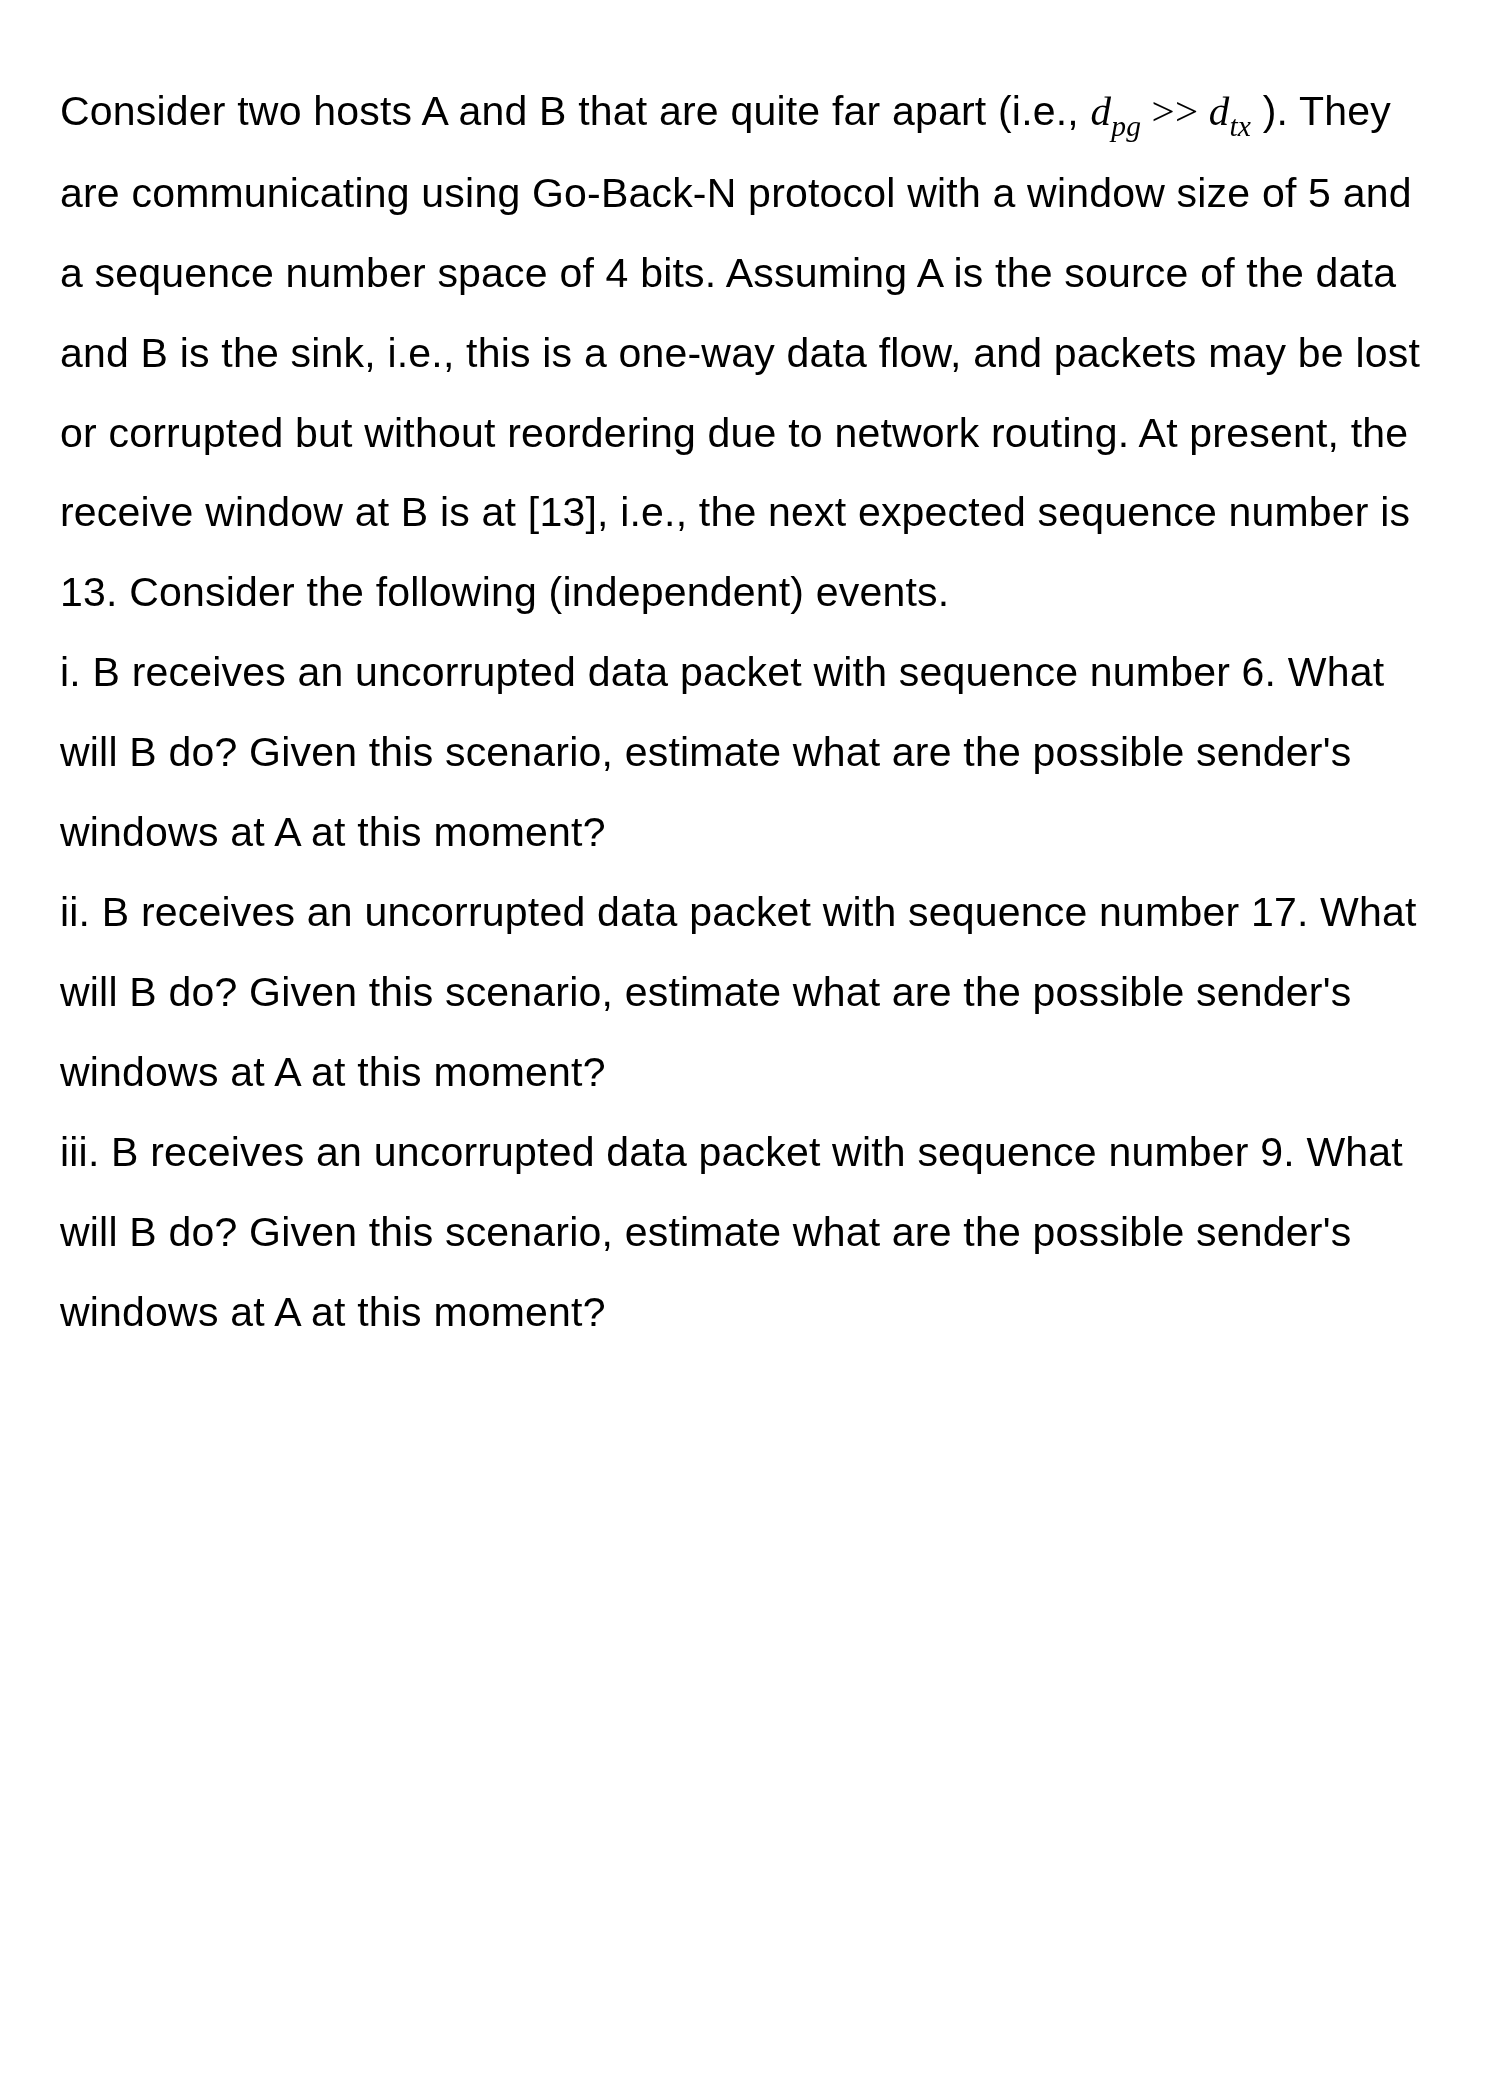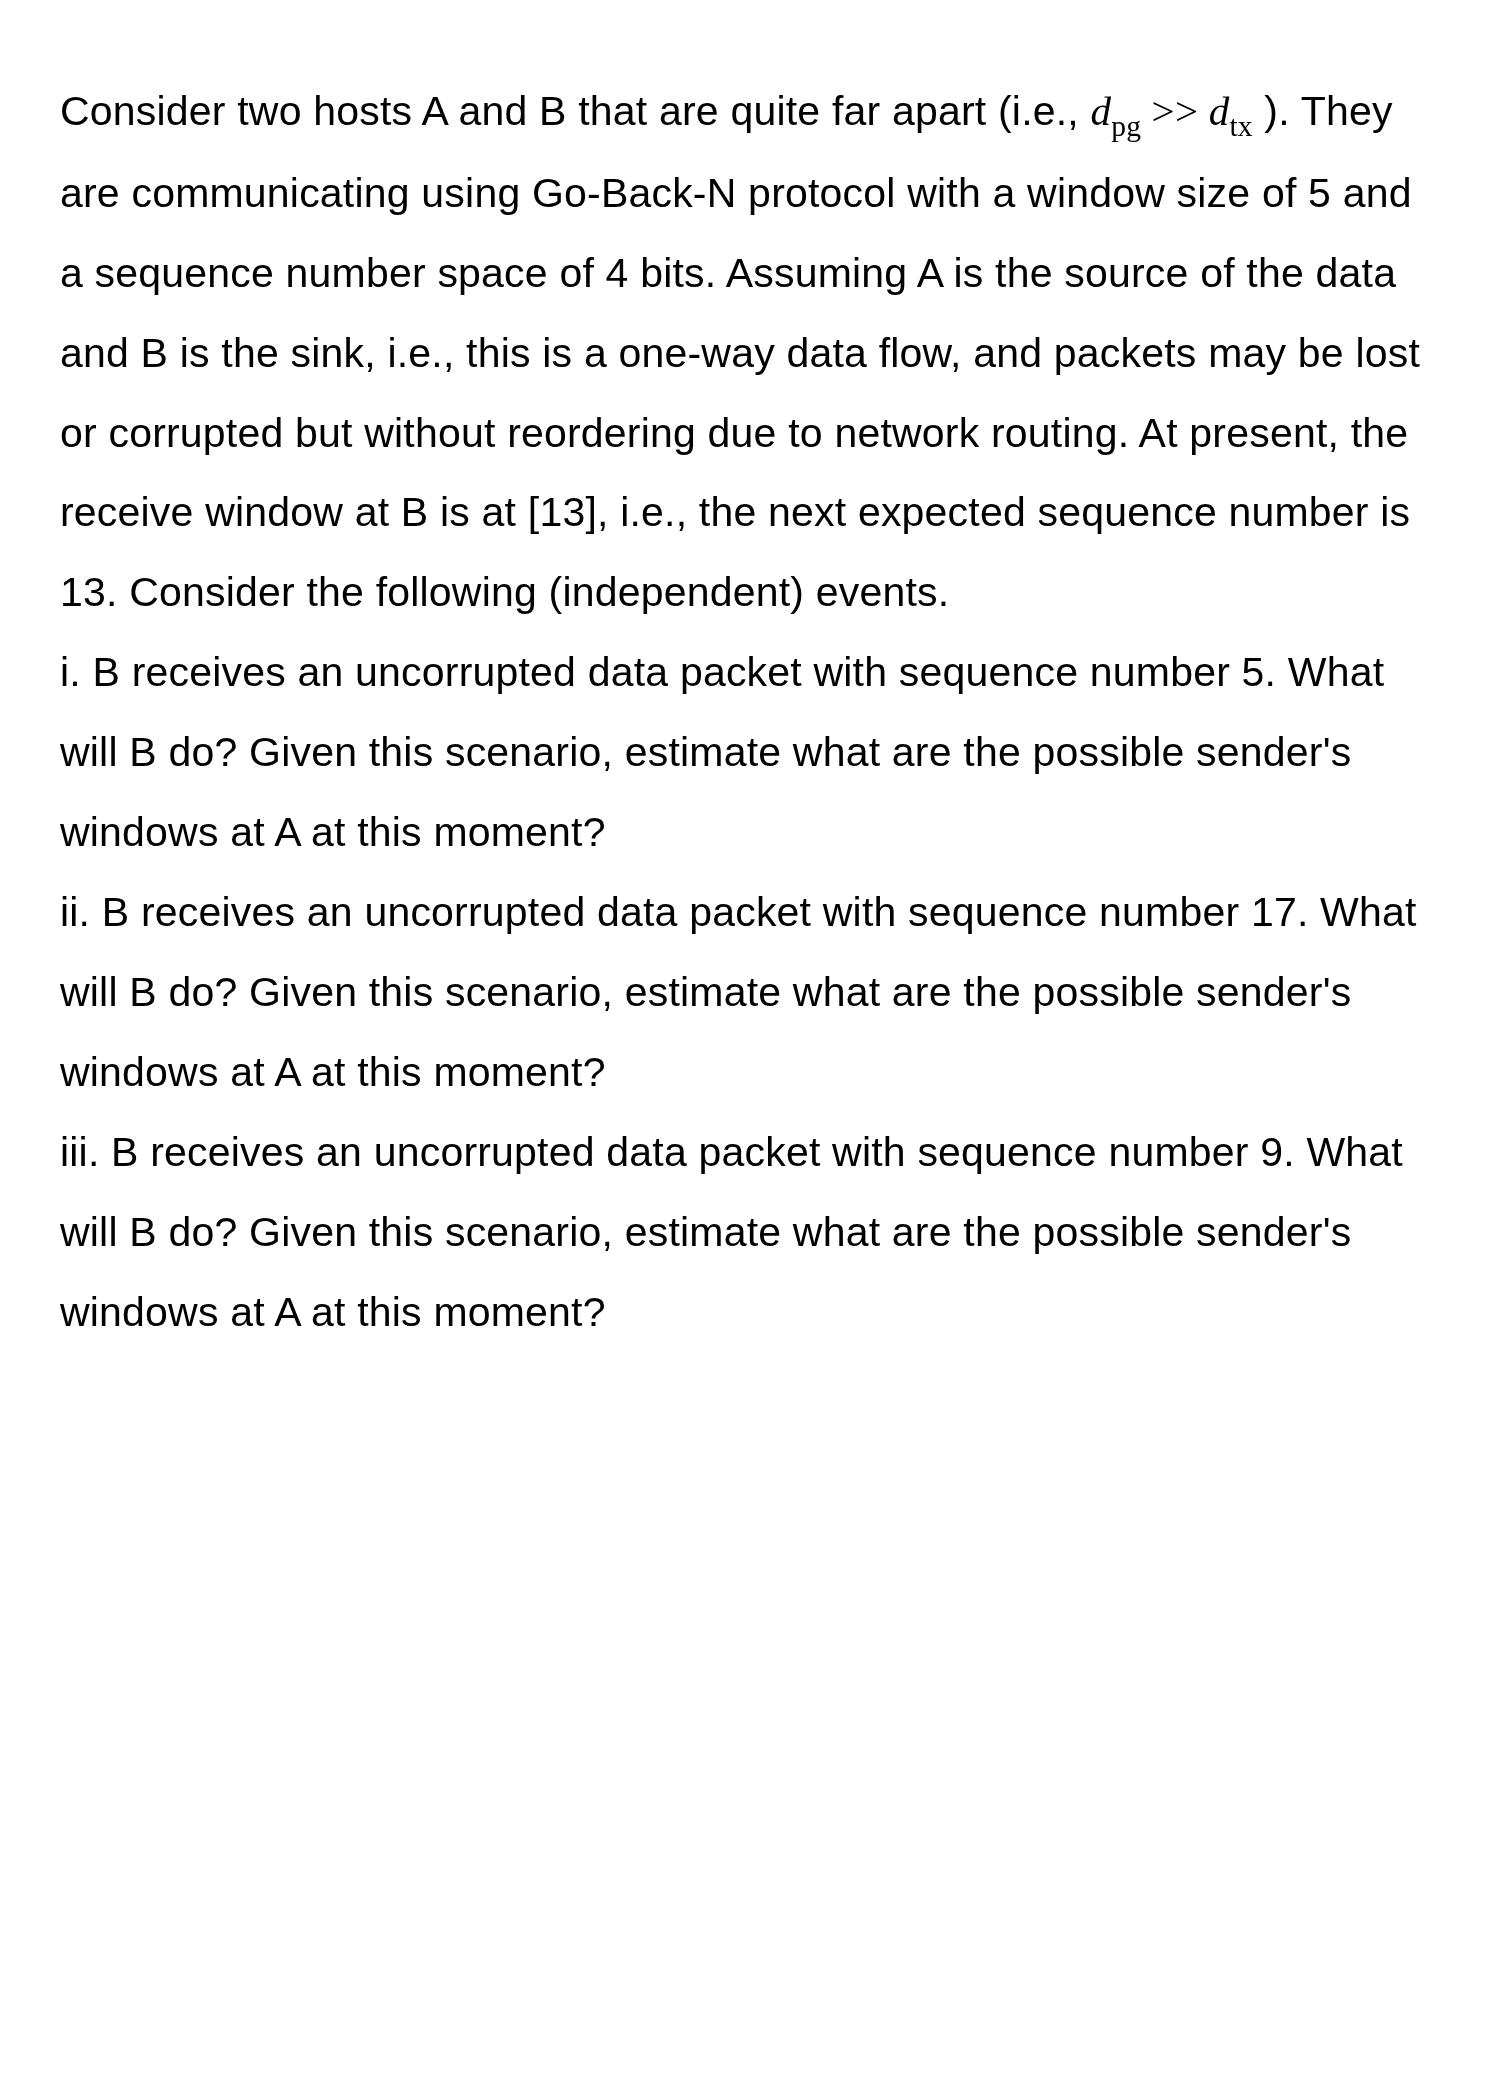--- a/index.html
+++ b/index.html
@@ -20,30 +20,31 @@
       color: #000000;
       font-weight: 400;
       letter-spacing: 0.2px;
     }
     .math-var {
       font-family: 'Times New Roman', serif;
       font-style: italic;
     }
     .math-sub {
       font-family: 'Times New Roman', serif;
+      font-style: italic;
       font-size: 0.72em;
       vertical-align: sub;
       position: relative;
       top: 0.05em;
     }
     .math-gt {
       font-family: 'Times New Roman', serif;
     }
   </style>
 </head>
 <body>
 
 <div class="content">
   <span>Consider two hosts A and B that are quite far apart (i.e., </span><span class="math-var">d</span><span class="math-sub">pg</span><span class="math-gt"> &gt;&gt; </span><span class="math-var">d</span><span class="math-sub">tx</span><span> ). They are communicating using Go-Back-N protocol with a window size of 5 and a sequence number space of 4 bits. Assuming A is the source of the data and B is the sink, i.e., this is a one-way data flow, and packets may be lost or corrupted but without reordering due to network routing. At present, the receive window at B is at [13], i.e., the next expected sequence number is 13. Consider the following (independent) events.</span>
-  <div>i. B receives an uncorrupted data packet with sequence number 5. What will B do? Given this scenario, estimate what are the possible sender's windows at A at this moment?</div>
+  <div>i. B receives an uncorrupted data packet with sequence number 6. What will B do? Given this scenario, estimate what are the possible sender's windows at A at this moment?</div>
   <div>ii. B receives an uncorrupted data packet with sequence number 17. What will B do? Given this scenario, estimate what are the possible sender's windows at A at this moment?</div>
   <div>iii. B receives an uncorrupted data packet with sequence number 9. What will B do? Given this scenario, estimate what are the possible sender's windows at A at this moment?</div>
 </div>
 
 </body></html>

